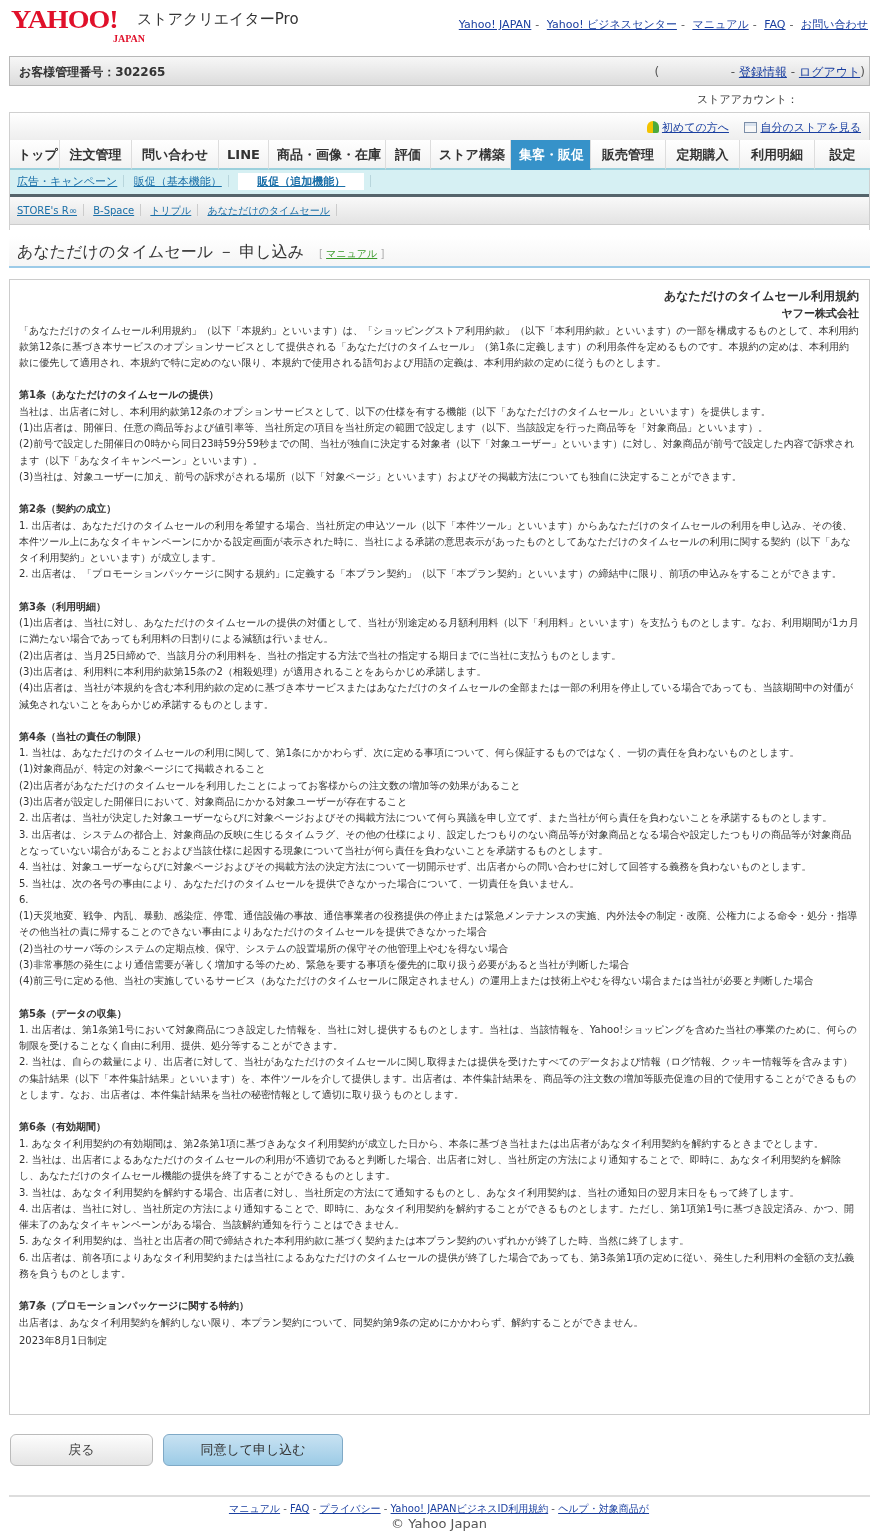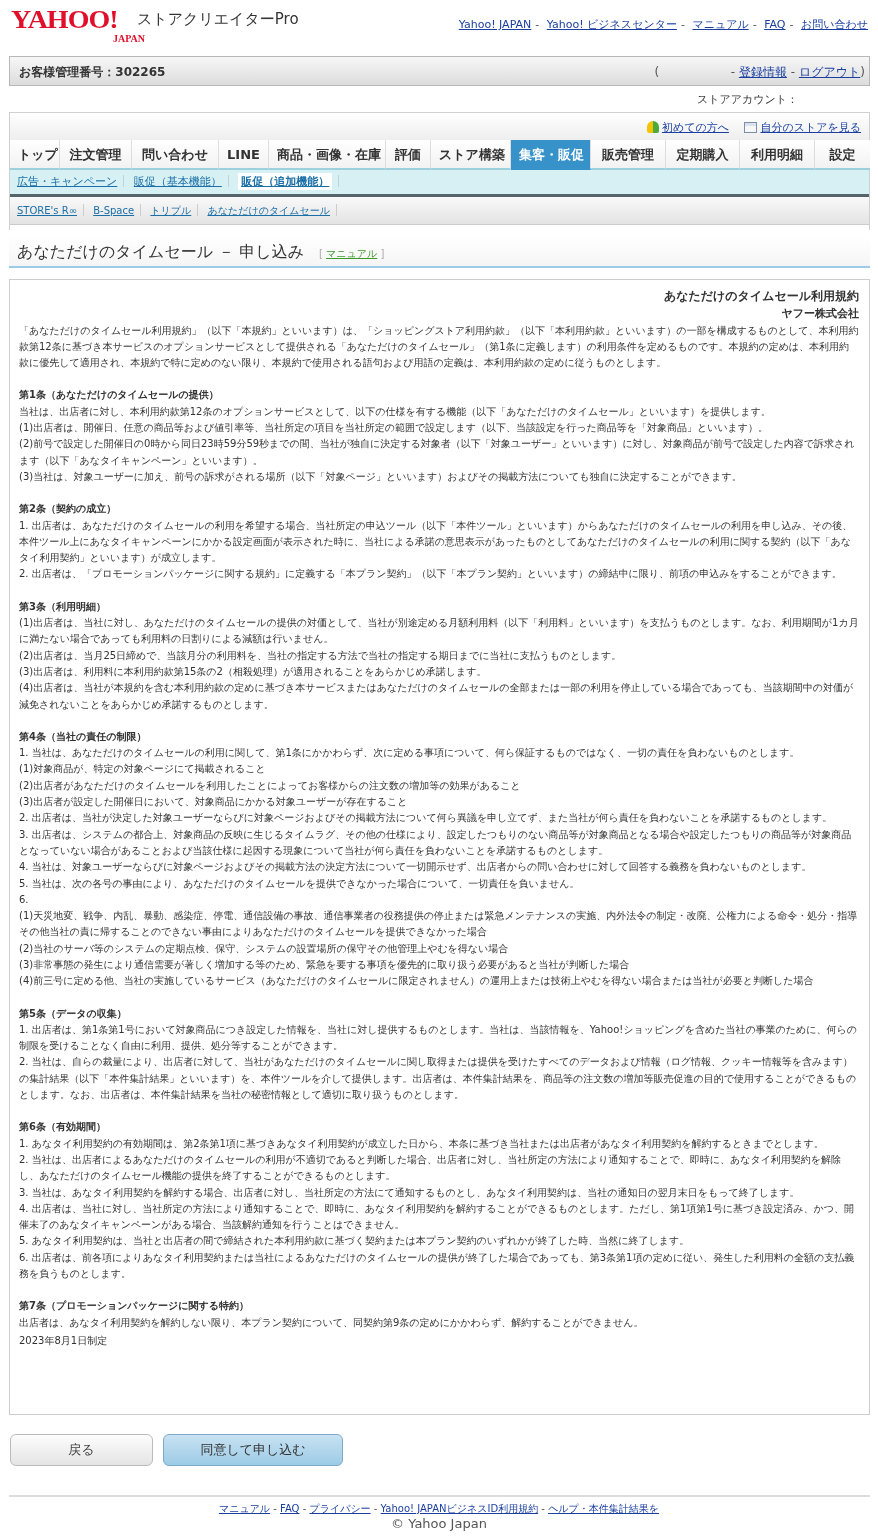--- a/index.html
+++ b/index.html
@@ -22,21 +22,21 @@
 .nav-top{height:27px;background:linear-gradient(#fff,#eee);position:relative;}
 .nav-top .quick{position:absolute;right:8px;top:7px;font-size:11px;white-space:nowrap;}
 .nav-top .quick a{color:#1a3fa0;}
 .icon-leaf{display:inline-block;width:12px;height:12px;border-radius:50% 50% 2px 2px;background:linear-gradient(90deg,#f3c300 50%,#4caa3c 50%);vertical-align:-2px;margin-right:3px;}
 .icon-store{display:inline-block;width:13px;height:11px;border:1px solid #7c8ea8;background:linear-gradient(#d9e2ee 30%,#f7f7f7 30%);vertical-align:-2px;margin:0 3px 0 12px;}
 .tabs{display:flex;height:30px;background:#fff;border-bottom:3px solid #9bd0dc;}
 .tab{height:30px;line-height:30px;font-size:13px;font-weight:bold;color:#333;padding:0 8px;border-right:1px solid #ddd;border-bottom:2px solid #9bd0dc;background:linear-gradient(#fff,#f2f2f2);white-space:nowrap;flex:none;text-align:center;}
 .tab.active{background:#3692c9;color:#fff;border-bottom-color:#3692c9;}
 .subnav{height:27px;background:#d6f0f3;border-bottom:3px solid #55646b;padding-left:7px;font-size:11px;line-height:24px;white-space:nowrap;}
 .subnav a{color:#1a6fa8;}
-.subnav .sub-active{background:#fff;padding:2px 3px;font-weight:bold;}
+.subnav .sub-active{background:#fff;padding:2px 19px;font-weight:bold;}
 .subnav .bar{display:inline-block;width:1px;height:12px;background:#b8d6dc;margin:0 6px;vertical-align:-2px;}
 .subsub{height:28px;background:linear-gradient(#f9f9f9,#e3e3e3);padding-left:7px;font-size:10px;line-height:27px;white-space:nowrap;border-bottom:1px solid #ccc;}
 .subsub a{color:#1a6fa8;}
 .subsub .bar{display:inline-block;width:1px;height:12px;background:#ccc;margin:0 6px;vertical-align:-2px;}
 .pagetitle{position:absolute;left:9px;top:236px;width:861px;height:32px;border-bottom:2px solid #9ccbe8;background:linear-gradient(#fff,#f5f5f5);}
 .pagetitle h1{position:absolute;left:8px;top:6px;font-size:16px;font-weight:normal;color:#333;white-space:nowrap;}
 .pagetitle .manual{position:absolute;left:310px;top:11px;font-size:10px;color:#aaa;white-space:nowrap;}
 .pagetitle .manual a{color:#3a9a2a;}
 .terms{position:absolute;left:9px;top:279px;width:861px;height:1136px;border:1px solid #ccc;padding:8px 10px 0 9px;font-size:10px;line-height:16.3px;color:#333;}
 .terms .t-title{text-align:right;font-weight:bold;font-size:12px;margin-bottom:2px;}
@@ -197,15 +197,15 @@
 <div class="footline"></div>
 <div class="footlinks">
   <a href="#">マニュアル</a>
   <span>-</span>
   <a href="#">FAQ</a>
   <span>-</span>
   <a href="#">プライバシー</a>
   <span>-</span>
   <a href="#">Yahoo! JAPANビジネスID利用規約</a>
   <span>-</span>
-  <a href="#">ヘルプ・本件集計結果を</a>
+  <a href="#">ヘルプ・対象商品が</a>
 </div>
 <div class="copyright">© Yahoo Japan</div>
 
 </body></html>

